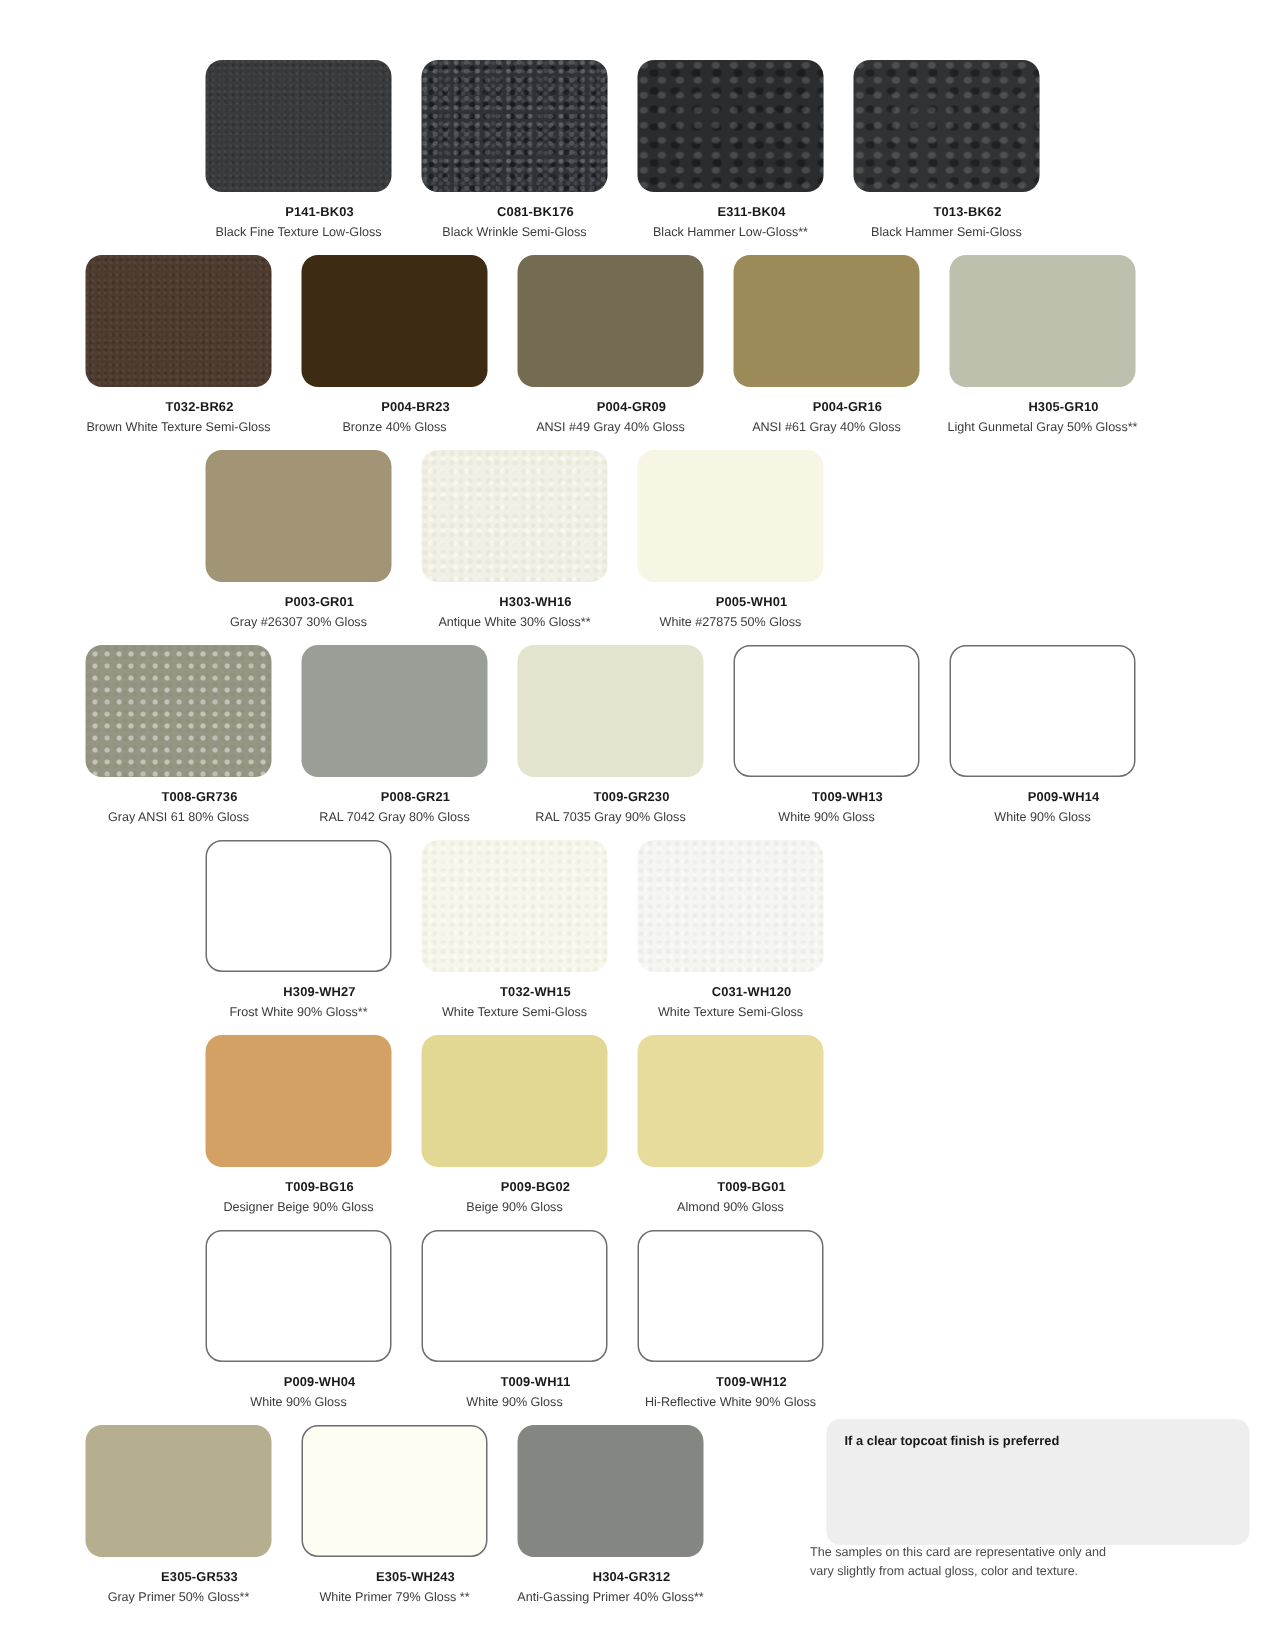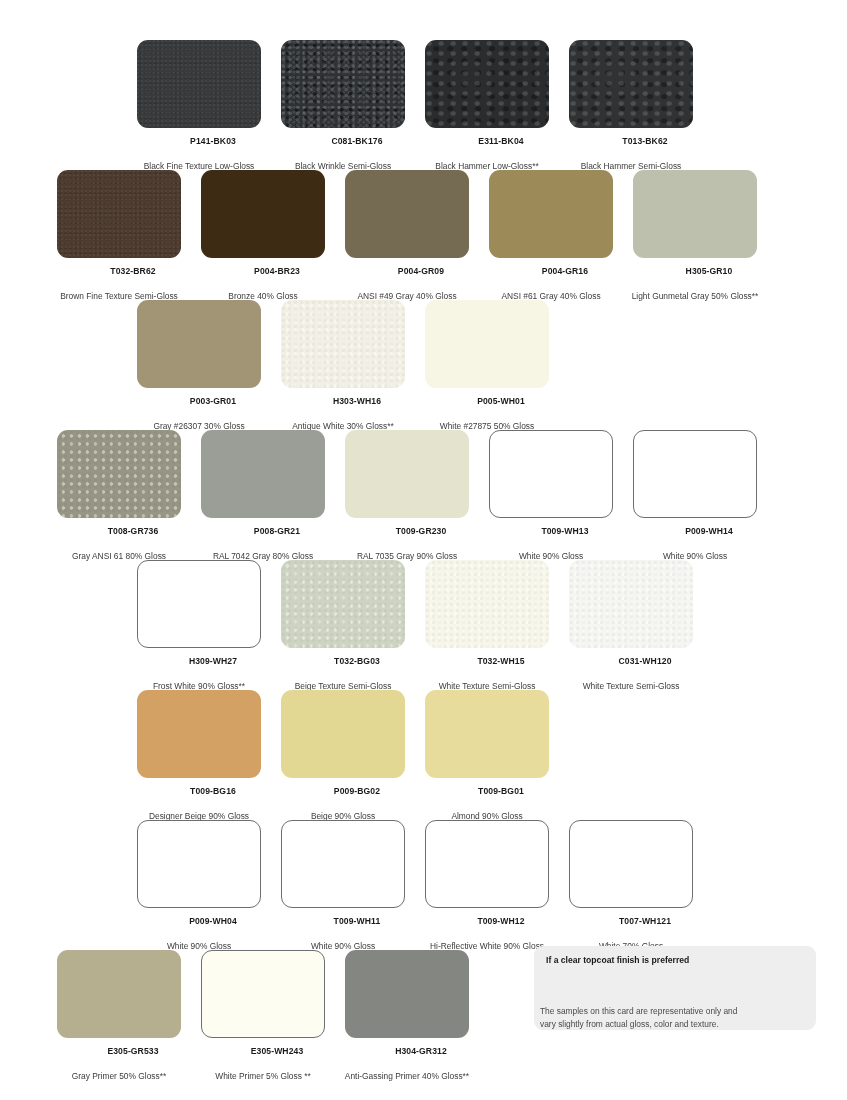--- a/index.html
+++ b/index.html
@@ -93,32 +93,32 @@
     margin-top: 9px;
     font-size: 8.6px;
     font-weight: bold;
     letter-spacing: 0.1px;
     color: #1a1a1a;
     text-align: left;
     line-height: 1.1;
     padding-left: 28px;
   }
   .desc {
-    margin-top: 16px;
+    margin-top: 4px;
     font-size: 8.4px;
     color: #3b3b3b;
     text-align: right;
     line-height: 1.15;
     white-space: nowrap;
   }
 
   
   .topcoat {
     position: absolute;
-    left: 534px;
+    left: 551px;
     top: 946px;
     width: 282px;
     height: 84px;
     background: #eeeeee;
     border-radius: 9px;
     box-sizing: border-box;
     padding: 9px 12px 0 12px;
   }
   .topcoat-title {
     font-size: 8.6px;
@@ -130,21 +130,21 @@
   .topcoat-line {
     font-size: 8.4px;
     color: #3b3b3b;
     line-height: 1.55;
     white-space: nowrap;
   }
 
   .disclaimer {
     position: absolute;
     left: 540px;
-    top: 1005px;
+    top: 1028px;
     width: 290px;
     font-size: 8.4px;
     color: #4a4a4a;
     line-height: 1.5;
   }
   .disclaimer div { white-space: nowrap; }
 </style>
 </head>
 <body>
 
@@ -169,21 +169,21 @@
         <div class="cell">
           <div class="chip tex-hammer" style="background: rgb(48, 50, 52);"></div>
           <div class="code">T013-BK62</div>
           <div class="desc">Black Hammer Semi-Gloss</div>
         </div>
       </div>
       <div class="row" style="top: 170px; padding-left: 47px;">
         <div class="cell">
           <div class="chip tex-fine" style="background: rgb(76, 59, 46);"></div>
           <div class="code">T032-BR62</div>
-          <div class="desc">Brown Fine Texture Semi-Gloss</div>
+          <div class="desc">Brown White Texture Semi-Gloss</div>
         </div>
         <div class="cell">
           <div class="chip" style="background: rgb(61, 43, 19);"></div>
           <div class="code">P004-BR23</div>
           <div class="desc">Bronze 40% Gloss</div>
         </div>
         <div class="cell">
           <div class="chip" style="background: rgb(117, 107, 82);"></div>
           <div class="code">P004-GR09</div>
           <div class="desc">ANSI #49 Gray 40% Gloss</div>
@@ -243,25 +243,20 @@
           <div class="desc">White 90% Gloss</div>
         </div>
       </div>
       <div class="row" style="top: 560px; padding-left: 127px;">
         <div class="cell">
           <div class="chip outlined" style="background: rgb(255, 255, 255);"></div>
           <div class="code">H309-WH27</div>
           <div class="desc">Frost White 90% Gloss**</div>
         </div>
         <div class="cell">
-          <div class="chip tex-soft" style="background: rgb(206, 212, 194);"></div>
-          <div class="code">T032-BG03</div>
-          <div class="desc">Beige Texture Semi-Gloss</div>
-        </div>
-        <div class="cell">
           <div class="chip tex-soft" style="background: rgb(247, 246, 234);"></div>
           <div class="code">T032-WH15</div>
           <div class="desc">White Texture Semi-Gloss</div>
         </div>
         <div class="cell">
           <div class="chip tex-soft" style="background: rgb(245, 245, 242);"></div>
           <div class="code">C031-WH120</div>
           <div class="desc">White Texture Semi-Gloss</div>
         </div>
       </div>
@@ -291,36 +286,31 @@
         <div class="cell">
           <div class="chip outlined" style="background: rgb(255, 255, 255);"></div>
           <div class="code">T009-WH11</div>
           <div class="desc">White 90% Gloss</div>
         </div>
         <div class="cell">
           <div class="chip outlined" style="background: rgb(255, 255, 255);"></div>
           <div class="code">T009-WH12</div>
           <div class="desc">Hi-Reflective White 90% Gloss</div>
         </div>
-        <div class="cell">
-          <div class="chip outlined" style="background: rgb(255, 255, 255);"></div>
-          <div class="code">T007-WH121</div>
-          <div class="desc">White 70% Gloss</div>
-        </div>
       </div>
       <div class="row" style="top: 950px; padding-left: 47px;">
         <div class="cell">
           <div class="chip" style="background: rgb(181, 174, 143);"></div>
           <div class="code">E305-GR533</div>
           <div class="desc">Gray Primer 50% Gloss**</div>
         </div>
         <div class="cell">
           <div class="chip outlined" style="background: rgb(253, 253, 242);"></div>
           <div class="code">E305-WH243</div>
-          <div class="desc">White Primer 5% Gloss **</div>
+          <div class="desc">White Primer 79% Gloss **</div>
         </div>
         <div class="cell">
           <div class="chip" style="background: rgb(132, 134, 130);"></div>
           <div class="code">H304-GR312</div>
           <div class="desc">Anti-Gassing Primer 40% Gloss**</div>
         </div>
       </div>
     </div>
 
   <div class="topcoat">

